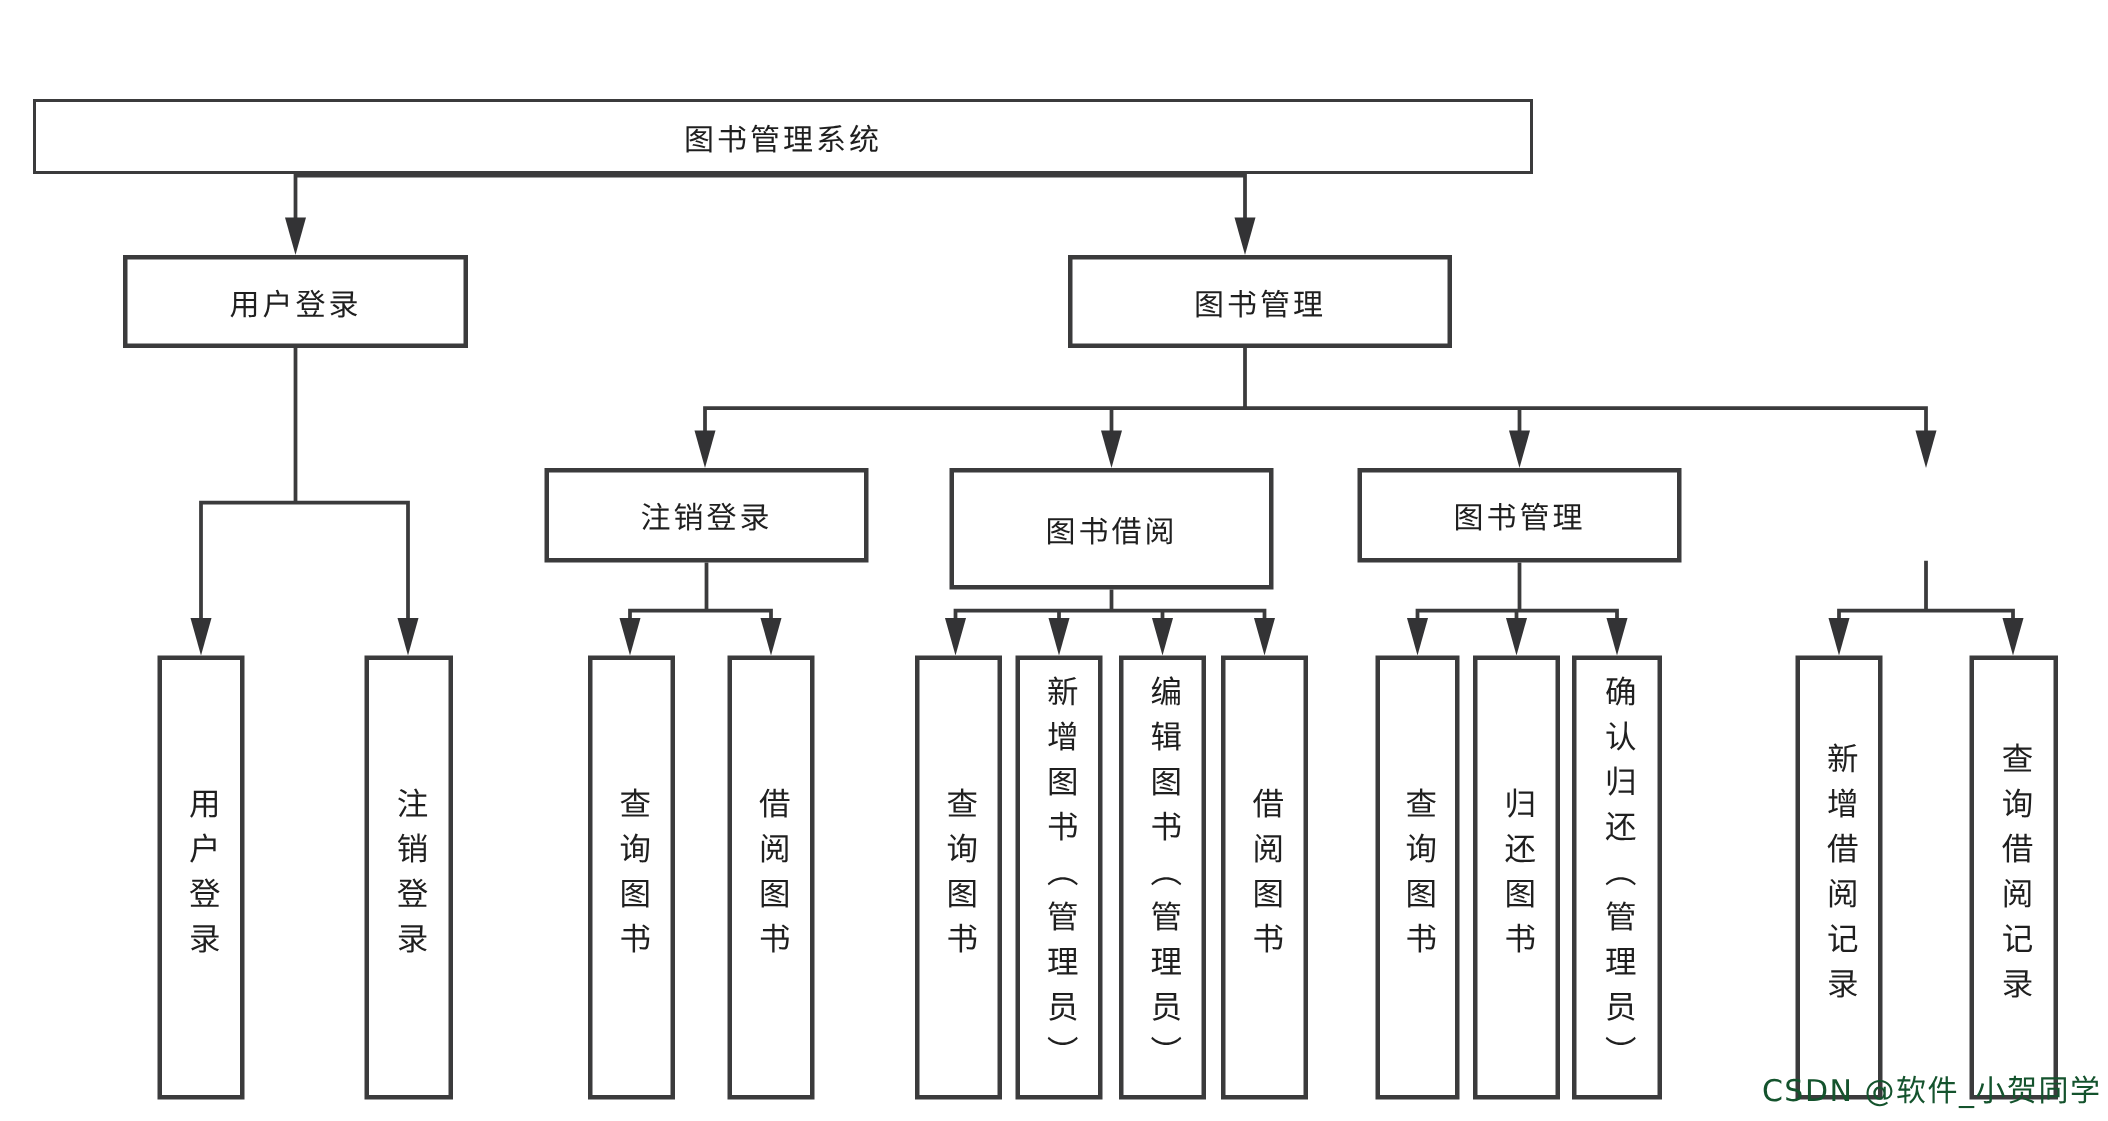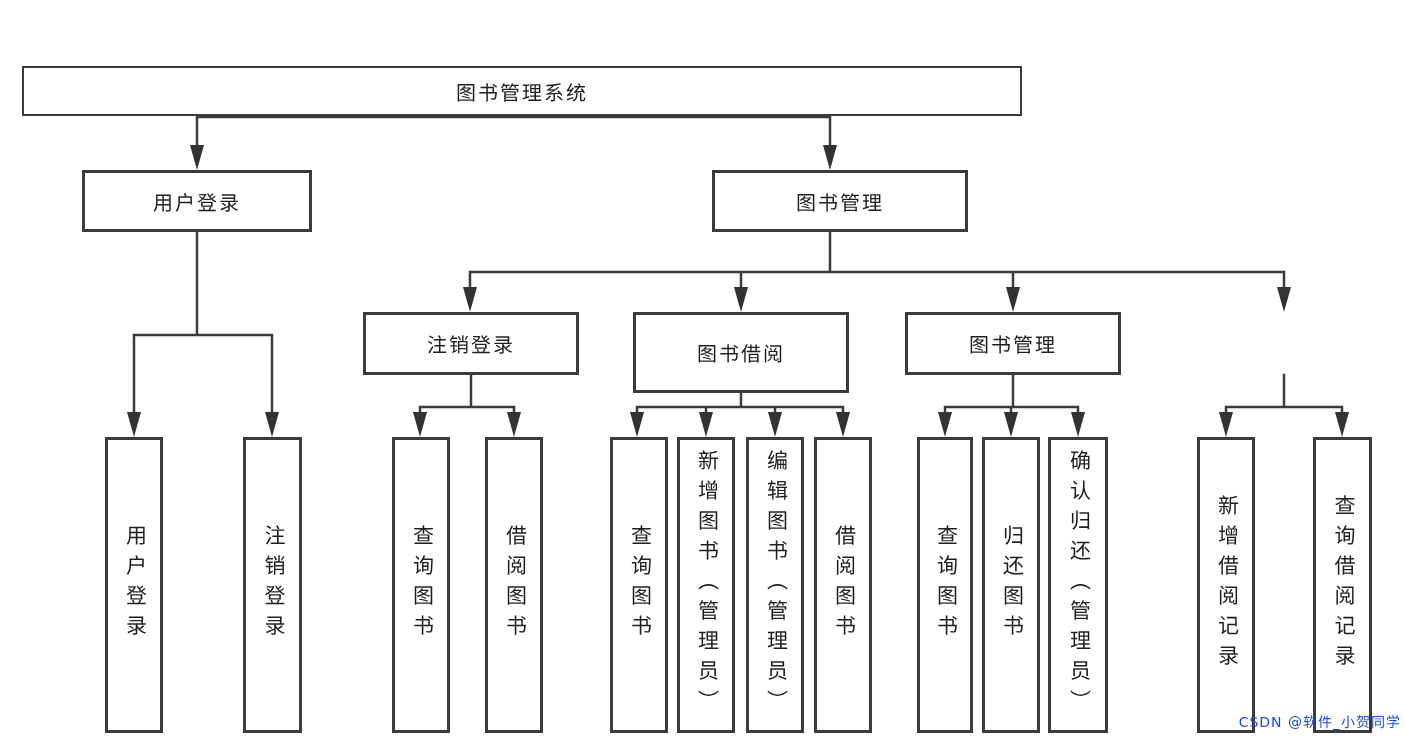--- a/index.html
+++ b/index.html
@@ -15,21 +15,21 @@
     color:#1f1f1f;z-index:2;
   }
   .box.root{border-width:2.5px;margin-top:48px;}
   .hlabel{font-size:20px;letter-spacing:2px;white-space:nowrap;}
   .vlabel{
     writing-mode:vertical-rl;text-orientation:mixed;
     font-size:21px;letter-spacing:9px;line-height:1;white-space:nowrap;
   }
   .watermark{
     position:absolute;top:711px;right:4px;z-index:3;
-    font-size:14px;letter-spacing:1px;color:#1d4ed8;white-space:nowrap;
+    font-size:20px;letter-spacing:1px;color:#14532d;white-space:nowrap;
   }
 </style>
 </head>
 <body>
 
 <div class="canvas">
 
   <svg class="connectors" width="1405" height="747" viewBox="0 0 1405 747">
     <g stroke="#3b3b3c" stroke-width="2.5" fill="none" stroke-linecap="square">
 

